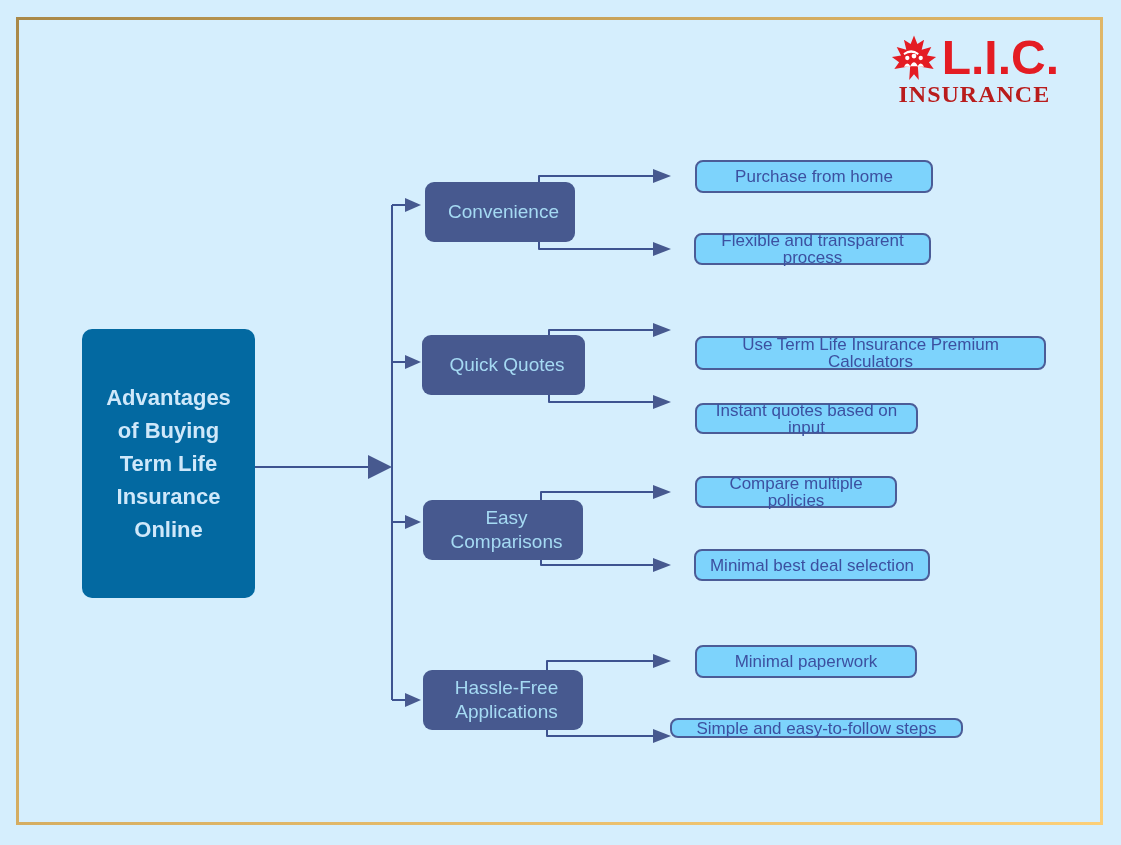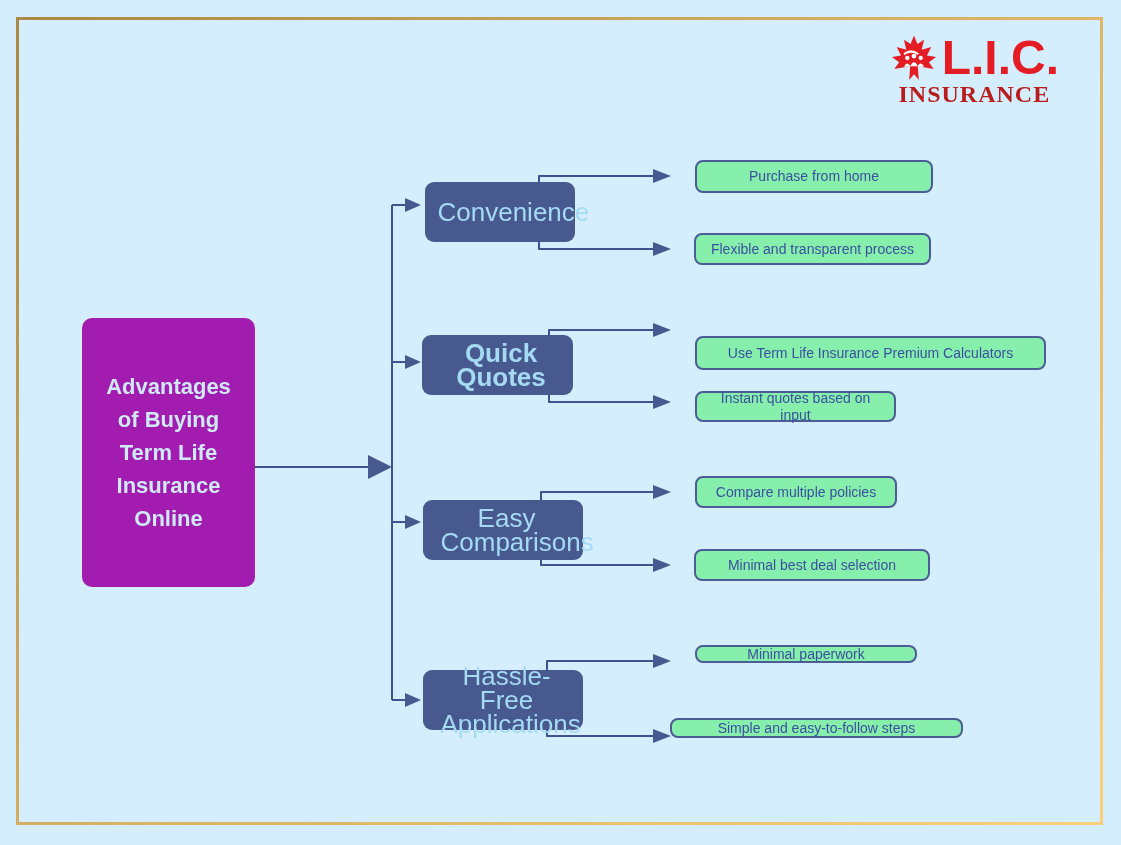--- a/index.html
+++ b/index.html
@@ -69,55 +69,55 @@
     box-sizing: border-box;
     display: flex;
     align-items: center;
     justify-content: center;
     text-align: center;
   }
   .node-dark {
     background: #47598f;
     border-radius: 9px;
     color: #a5daf3;
-    font-size: 26px;
+    font-size: 19px;
     line-height: 24px;
     padding-left: 7px;
   }
   .node-root {
-    left: 82px; top: 318px; width: 173px; height: 269px;
-    background: #a21caf;
+    left: 82px; top: 329px; width: 173px; height: 269px;
+    background: #0369a1;
     border-radius: 10px;
     color: #cfe8fa;
     font-weight: bold;
     font-size: 22px;
     line-height: 33px;
   }
   .node-root span { display: inline-block; max-width: 142px; }
   .branch-convenience        { left: 425px; top: 182px; width: 150px; height: 60px; }
-  .branch-quick-quotes       { left: 422px; top: 335px; width: 151px; height: 60px; font-weight: bold; }
+  .branch-quick-quotes       { left: 422px; top: 335px; width: 163px; height: 60px; }
   .branch-easy-comparisons   { left: 423px; top: 500px; width: 160px; height: 60px; }
   .branch-hassle-free        { left: 423px; top: 670px; width: 160px; height: 60px; }
   .node-dark span { display: inline-block; max-width: 132px; }
   .node-leaf {
-    background: #86efac;
+    background: #7dd3fc;
     border: 2px solid #4b5c97;
     border-radius: 8px;
     color: #3c50a0;
-    font-size: 14px;
+    font-size: 17px;
     line-height: 17px;
     padding: 0 10px;
   }
   .leaf-1 { left: 695px; top: 160px; width: 238px; height: 33px; }
   .leaf-2 { left: 694px; top: 233px; width: 237px; height: 32px; }
   .leaf-3 { left: 695px; top: 313px; width: 351px; height: 34px; margin-top: 23px; }
-  .leaf-4 { left: 695px; top: 391px; width: 201px; height: 31px; }
+  .leaf-4 { left: 695px; top: 403px; width: 223px; height: 31px; }
   .leaf-5 { left: 695px; top: 476px; width: 202px; height: 32px; }
   .leaf-6 { left: 694px; top: 549px; width: 236px; height: 32px; }
-  .leaf-7 { left: 695px; top: 645px; width: 222px; height: 18px; }
+  .leaf-7 { left: 695px; top: 645px; width: 222px; height: 33px; }
   .leaf-8 { left: 670px; top: 718px; width: 293px; height: 20px; }
 </style>
 </head>
 <body>
 
 <div class="canvas">
 
   <div class="frame"></div>
 
   <div class="logo">

